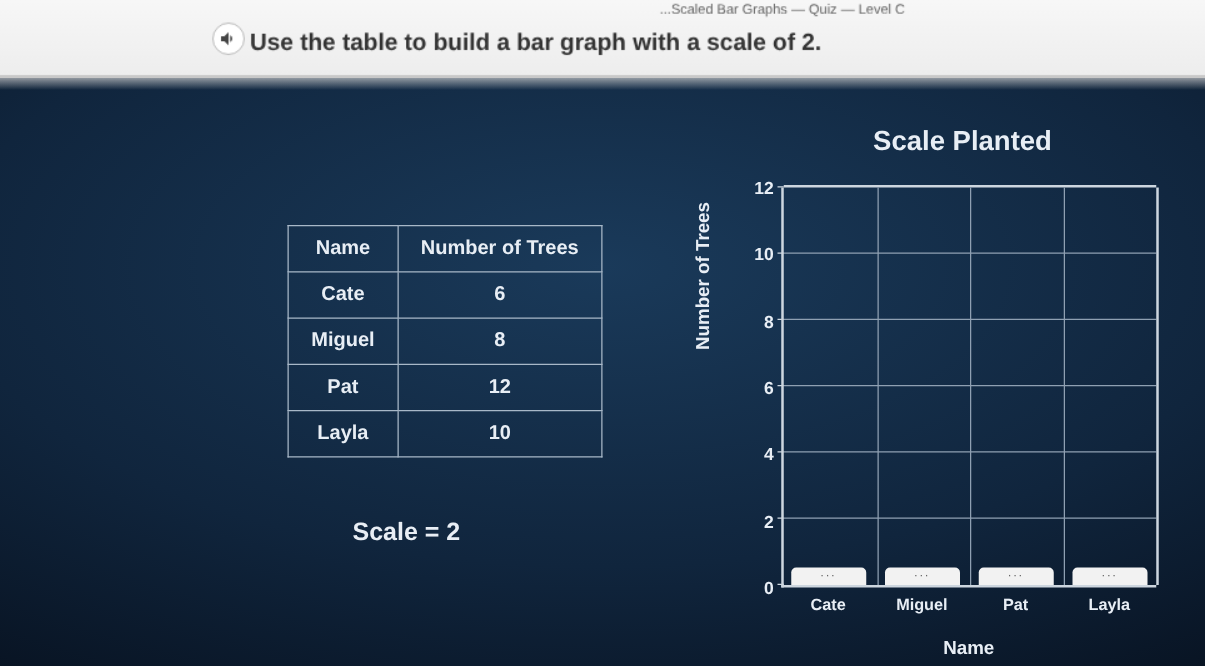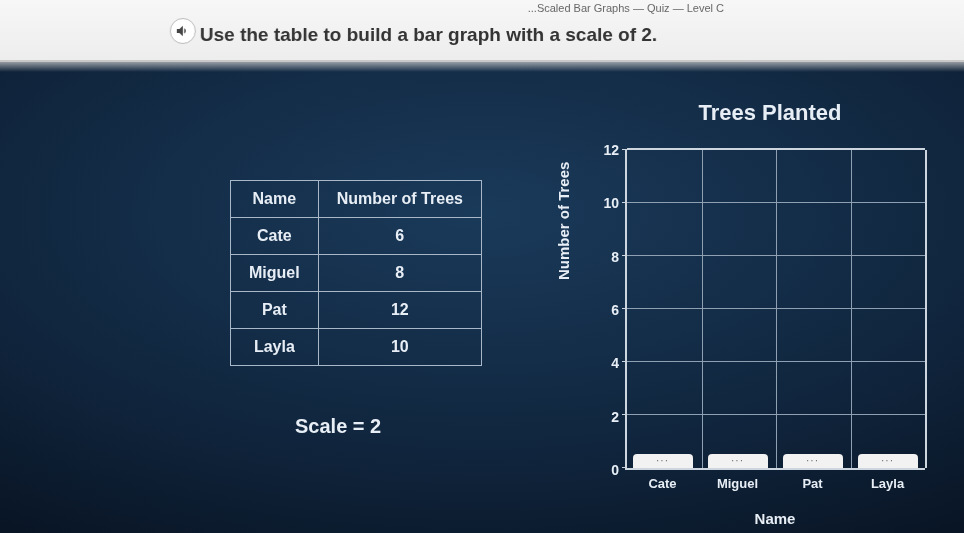--- a/index.html
+++ b/index.html
@@ -55,21 +55,21 @@
   }
   .data-table th, .data-table td {
     border: 1px solid #a8b8c8;
     padding: 9px 18px;
     text-align: center;
     font-weight: 600;
   }
   .data-table th { font-weight: 700; }
 
   .scale-label {
-    position: absolute; left: 295px; top: 415px;
+    position: absolute; left: 282px; top: 415px;
     color: #e8eef5; font-size: 20px; font-weight: 700;
   }
 
   
   .chart-wrap {
     position: absolute; left: 555px; top: 100px;
     width: 390px; height: 430px;
     color: #e8eef5;
   }
   .chart-title {
@@ -177,21 +177,21 @@
     <tr>
       <td>Layla</td>
       <td>10</td>
     </tr>
   </tbody>
     </table>
 
   <div class="scale-label">Scale = 2</div>
 
   <div class="chart-wrap">
-    <div class="chart-title">Trees Planted</div>
+    <div class="chart-title">Scale Planted</div>
 
     <div class="ylabel">Number of Trees</div>
 
     <div class="plot">
       <div class="grid">
 
         <div class="hline" style="bottom:16.6667%"></div>
         <div class="hline" style="bottom:33.3333%"></div>
         <div class="hline" style="bottom:50%"></div>
         <div class="hline" style="bottom:66.6667%"></div>

